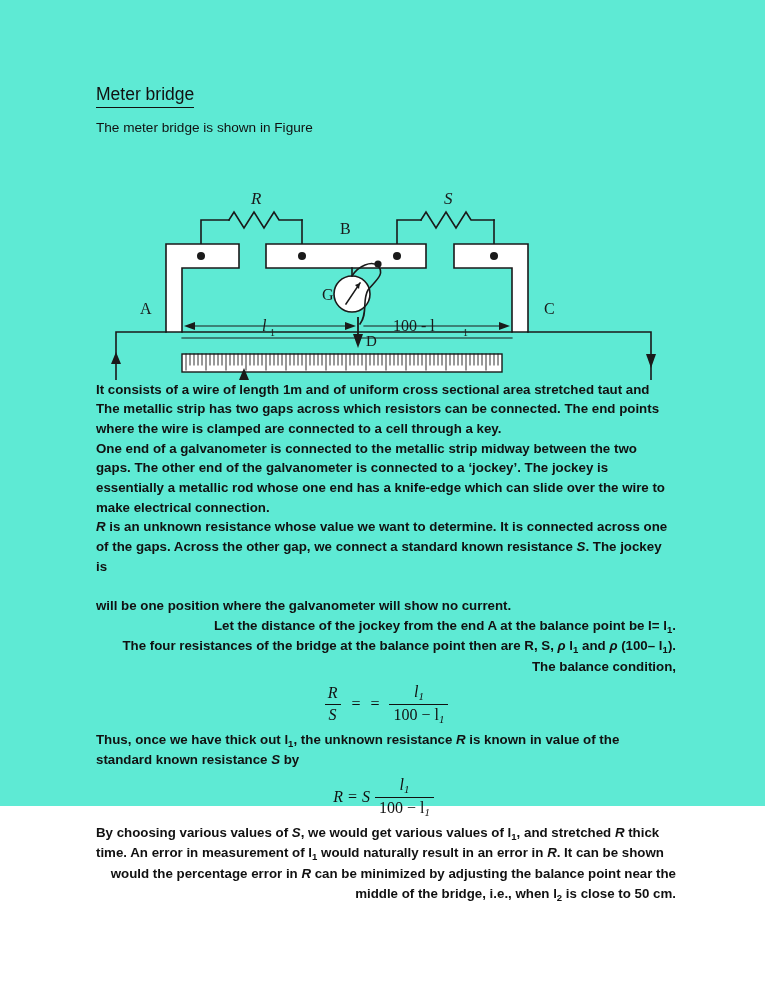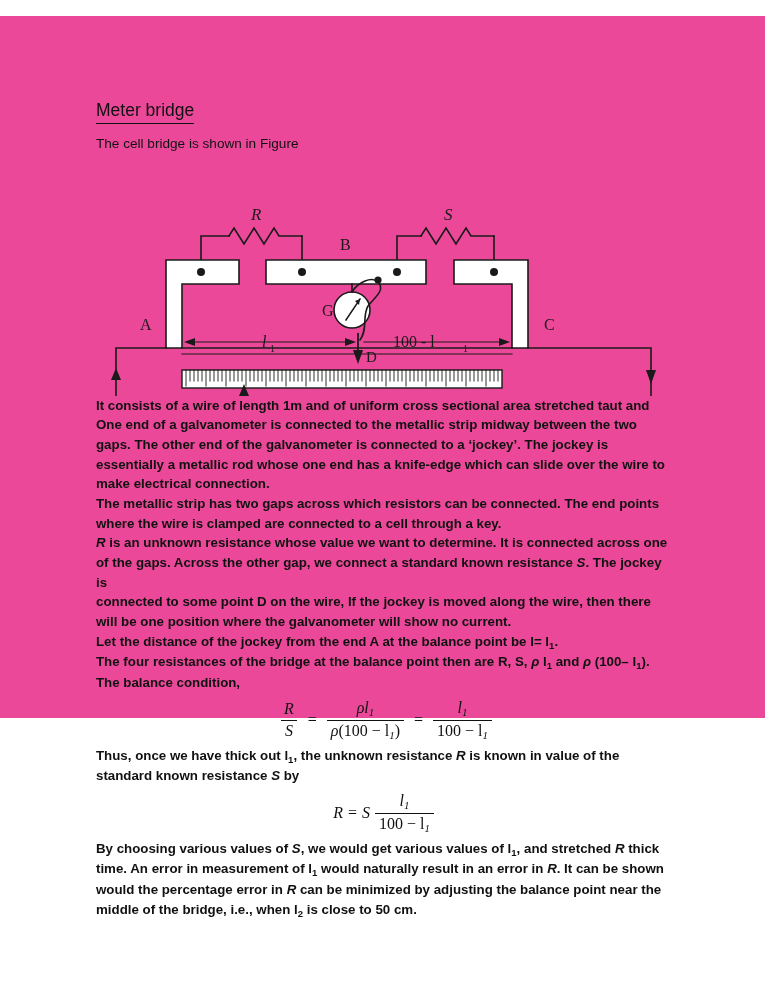--- a/index.html
+++ b/index.html
@@ -10,24 +10,24 @@
   body {
     width: 765px;
     height: 990px;
     font-family: "Liberation Sans", sans-serif;
     color: #0a0a0a;
     position: relative;
     overflow: hidden;
   }
   .page {
     position: absolute;
-    left: 0; top: 16px;
+    left: 0; top: 0;
     width: 765px;
-    height: 702px;
-    background: #ec4899;
+    height: 806px;
+    background: #5eead4;
   }
   .content {
     position: absolute;
     left: 96px;
     top: 84px;
     width: 580px;
   }
 
   
   .doc-title {
@@ -58,21 +58,21 @@
 
   
   .body-text {
     font-size: 13.3px;
     line-height: 1.48;
     color: #111;
     margin: 0;
   }
   .para { margin: 0 0 0 0; font-weight: bold; }
   .para + .para { margin-top: 0; }
-  .gap-before { margin-top: 12px; }
+  .gap-before { margin-top: 12px; text-align: right; }
   .it { font-style: italic; }
   .sub {
     font-size: 0.72em;
     vertical-align: -0.28em;
     letter-spacing: 0;
   }
 
   
   .eq-block {
     text-align: center;
@@ -113,21 +113,21 @@
 </style>
 </head>
 <body>
 
 <div class="page">
   <div class="content">
 
     <div>
       <h1 class="doc-title">Meter bridge</h1>
     </div>
-    <p class="subtitle">The cell bridge is shown in Figure</p>
+    <p class="subtitle">The meter bridge is shown in Figure</p>
 
     <div class="figure-wrap">
       <svg width="580" height="238" viewBox="0 0 580 238" xmlns="http://www.w3.org/2000/svg">
         <g fill="none" stroke="#1a1a1a" stroke-width="1.6" stroke-linecap="square">
 
           <path d="M105 112 L105 78 L133 78"></path>
           <path d="M133 78 L138 70 L148 86 L158 70 L168 86 L178 70 L183 78 L206 78"></path>
           <path d="M206 78 L206 112"></path>
 
           <path d="M301 112 L301 78 L325 78"></path>
@@ -293,55 +293,51 @@
       </svg>
     </div>
 
     <div class="body-text">
 
       <p class="para">
         <span>It consists of a wire of length 1m and of uniform cross sectional area stretched taut and</span><br>
       </p>
 
       <p class="para">
+        <span>The metallic strip has two gaps across which resistors can be connected. The end points</span><br>
+        <span>where the wire is  clamped are connected to a cell through a key.</span>
+      </p>
+
+      <p class="para">
         <span> One end of a galvanometer is connected to the metallic strip midway between the two</span><br>
         <span>gaps. The other end of the galvanometer is connected to a ‘jockey’. The jockey is</span><br>
         <span>essentially a metallic rod whose one end has a knife-edge which can slide over the wire to</span><br>
         <span>make electrical connection.</span>
       </p>
 
       <p class="para">
-        <span>The metallic strip has two gaps across which resistors can be connected. The end points</span><br>
-        <span>where the wire is  clamped are connected to a cell through a key.</span>
-      </p>
-
-      <p class="para">
         <span class="it">R</span><span> is an unknown resistance whose value we want to determine. It is connected across one</span><br>
         <span>of the gaps. Across the other gap, we connect a standard known resistance </span><span class="it">S</span><span>. The jockey is</span><br>
-        <span>connected to some point D on the wire, If the jockey is moved along the wire, then there</span><br>
+        <br>
         <span>will be one position where the  galvanometer will show no current.</span>
       </p>
 
       <p class="para gap-before">
         <span> Let the distance of the jockey from the end A at the balance point be I= l</span><span class="sub">1</span><span>.</span><br>
         <span>The four resistances of the bridge at the balance point then are R, S, </span><span class="it">ρ</span><span> l</span><span class="sub">1</span><span> and </span><span class="it">ρ</span><span> (100– l</span><span class="sub">1</span><span>).</span><br>
         <span>The balance condition,</span>
       </p>
 
       <div class="eq-block">
         <span class="eq-inline">
           <span class="frac">
             <span class="num mi">R</span>
             <span class="den mi">S</span>
           </span>
           <span class="eqsign">=</span>
-          <span class="frac">
-            <span class="num"><span class="mi">ρ</span><span class="mi">l</span><span class="msub">1</span></span>
-            <span class="den"><span class="mi">ρ</span><span class="mn">(100 − l</span><span class="msub">1</span><span class="mn">)</span></span>
-          </span>
           <span class="eqsign">=</span>
           <span class="frac">
             <span class="num"><span class="mi">l</span><span class="msub">1</span></span>
             <span class="den"><span class="mn">100 − l</span><span class="msub">1</span></span>
           </span>
         </span>
       </div>
 
       <p class="para">
         <span> Thus, once we have thick out l</span><span class="sub">1</span><span>, the unknown resistance </span><span class="it">R</span><span> is known in value of the</span><br>

